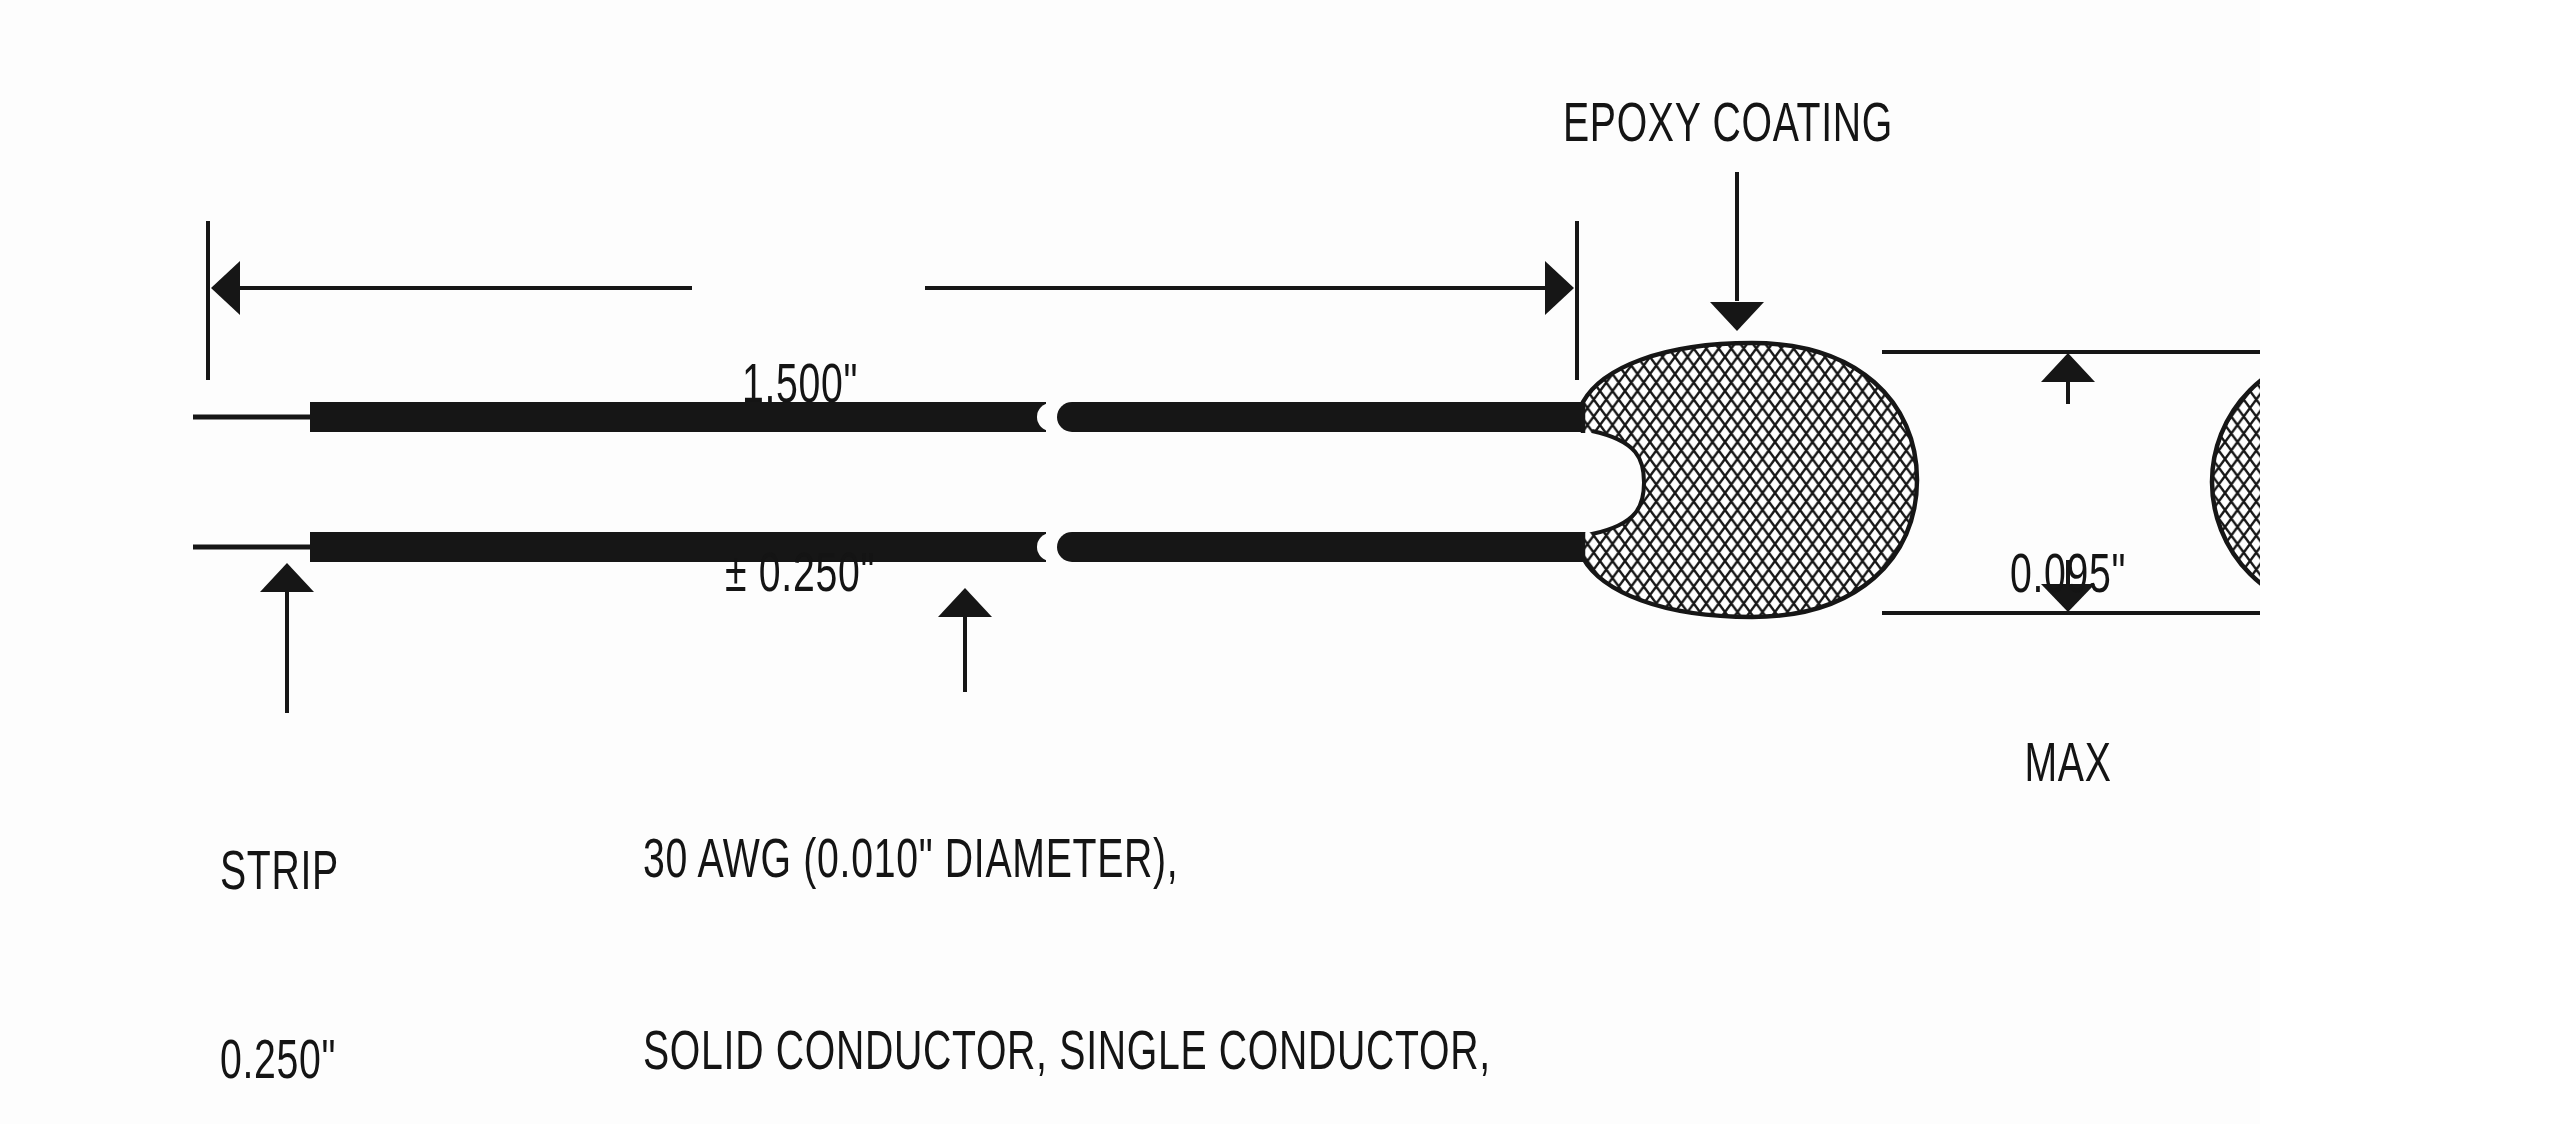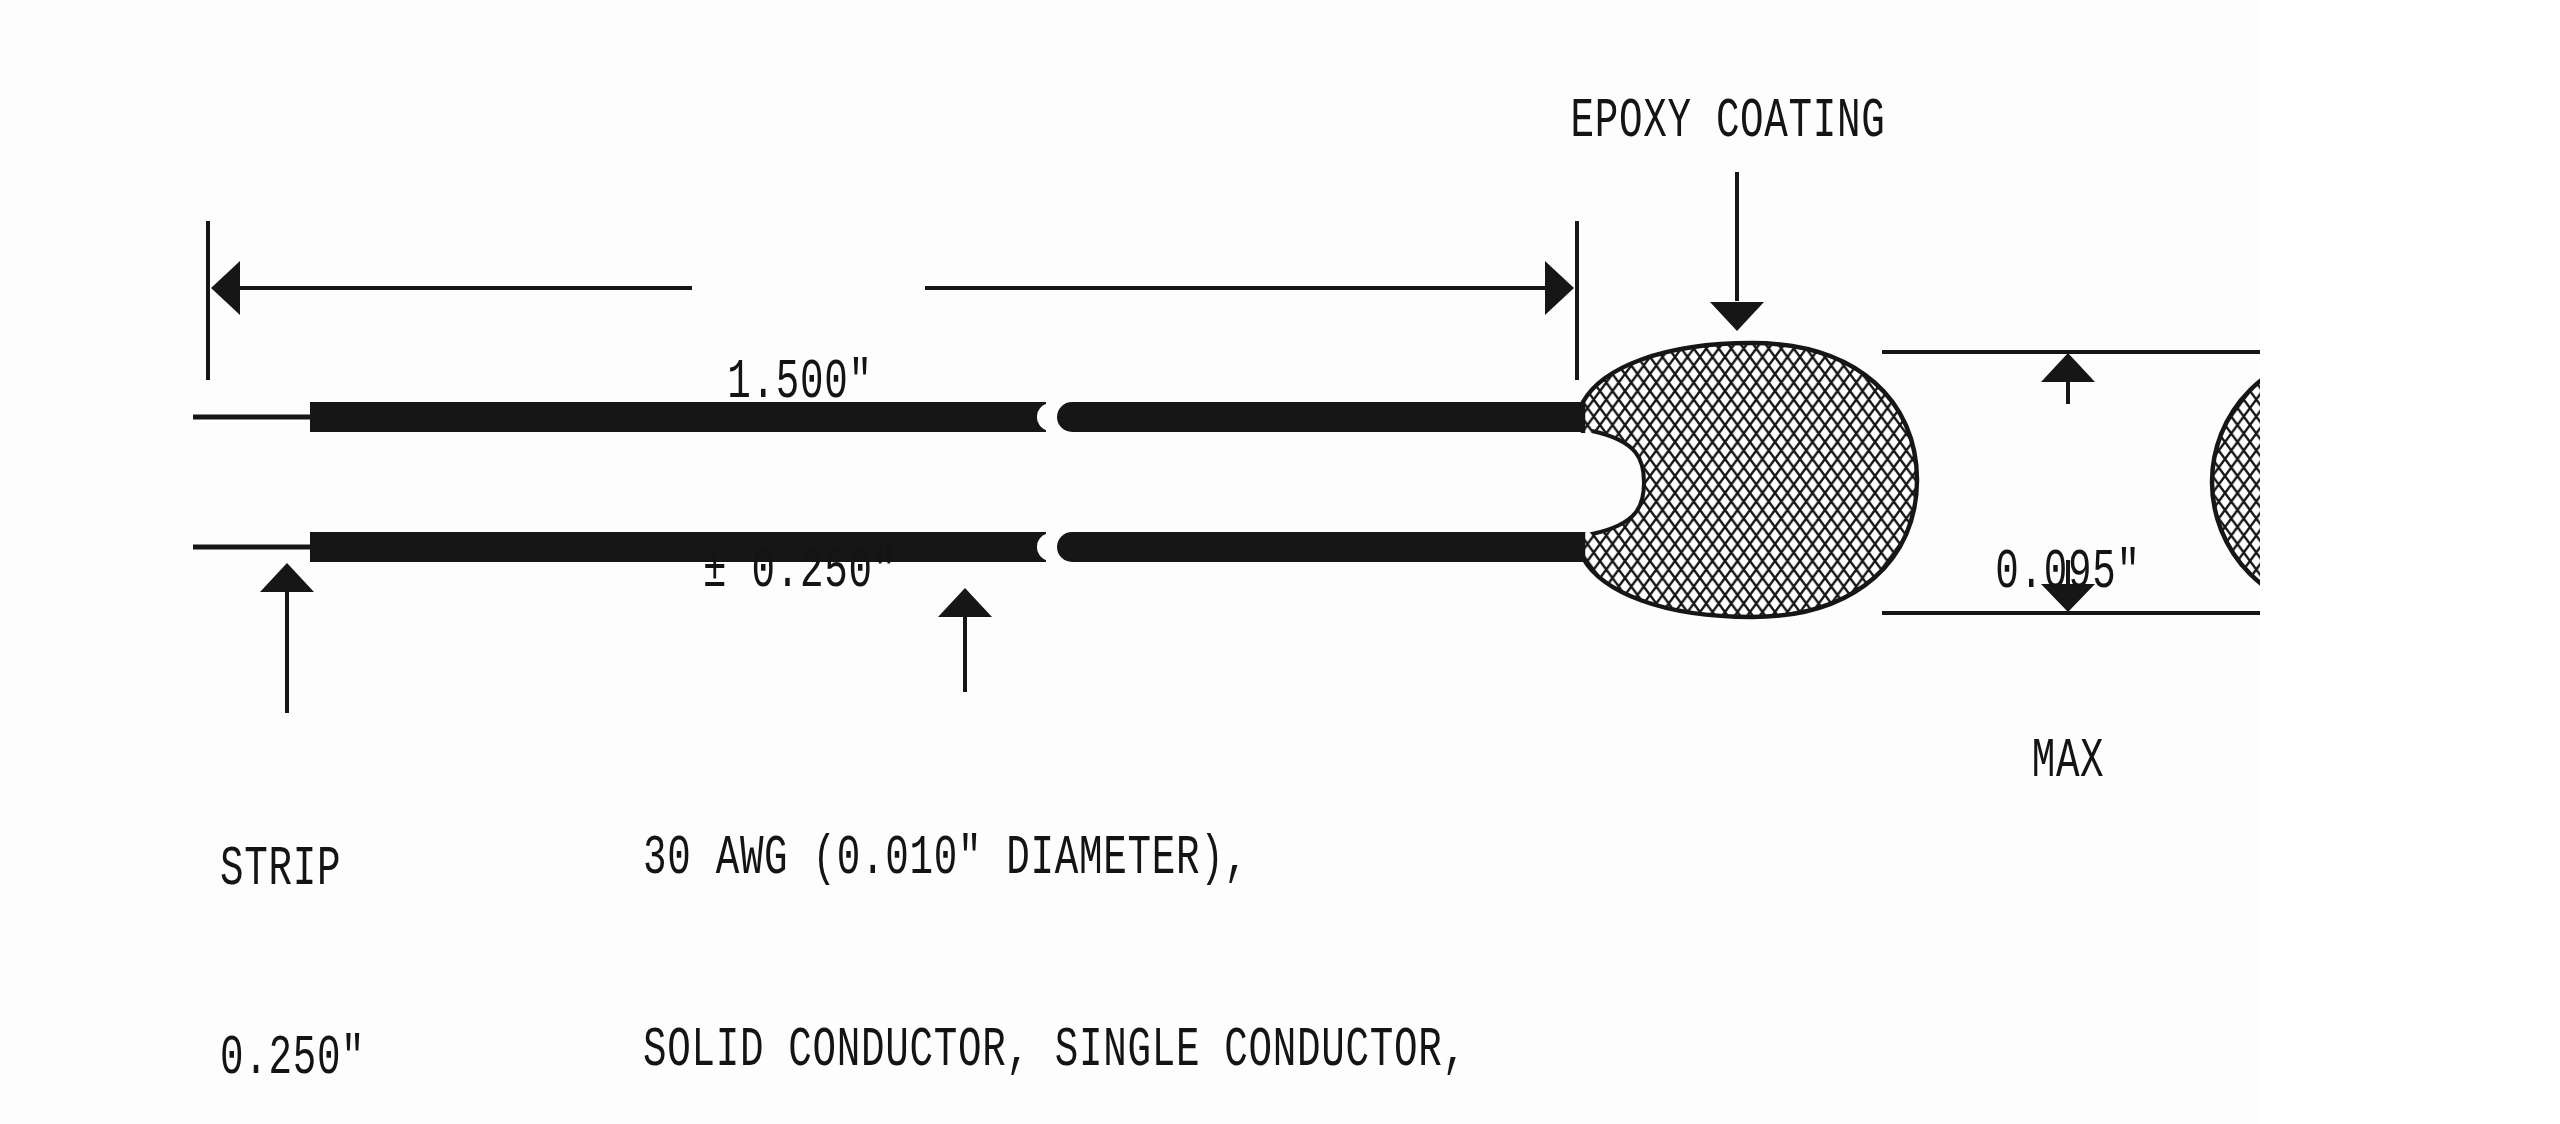--- a/index.html
+++ b/index.html
@@ -6,21 +6,21 @@
     margin: 0;
     padding: 0;
     background: #ffffff;
   }
   .drawing {
     position: relative;
     width: 2260px;
     height: 1124px;
     background: #fdfdfd;
     overflow: hidden;
-    font-family: Liberation Mono, monospace;
+    font-family: Liberation Sans, sans-serif;
   }
   .drawing svg {
     position: absolute;
     left: 0;
     top: 0;
   }
   .lbl {
     position: absolute;
     font-size: 56px;
     line-height: 63px;

